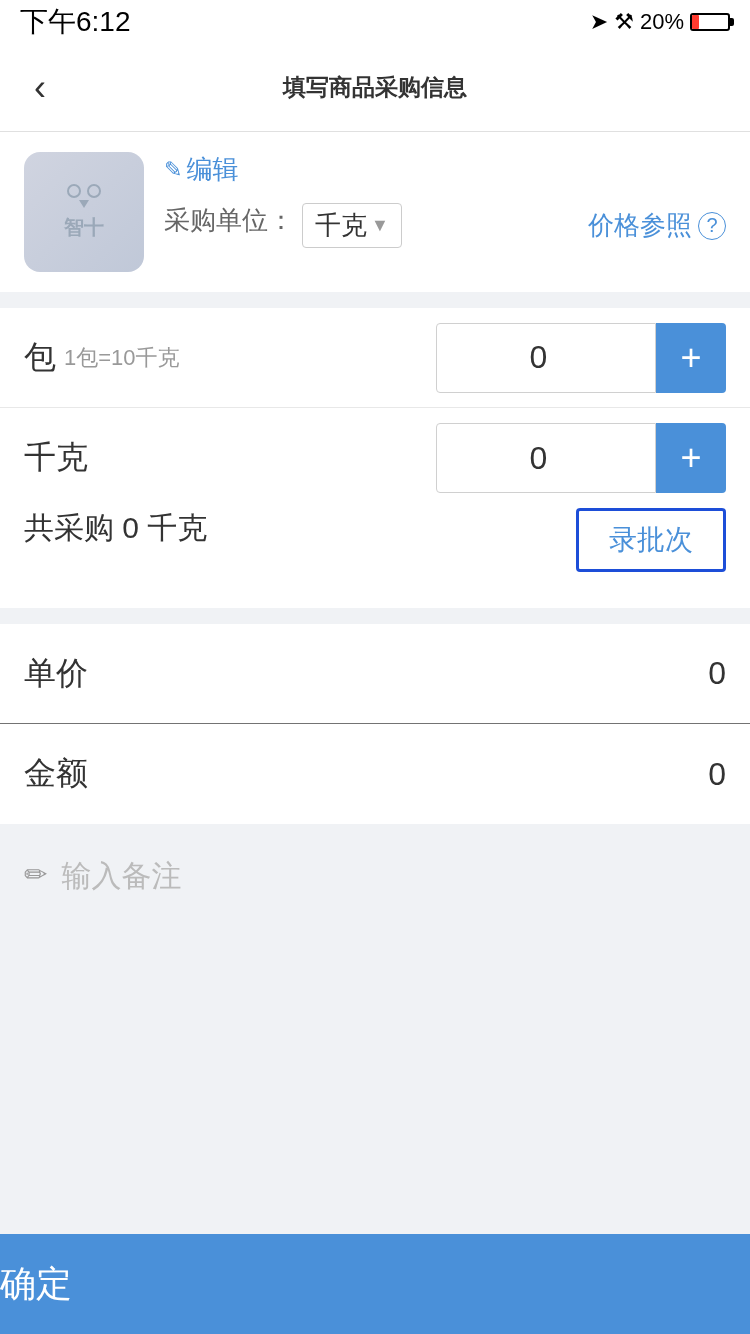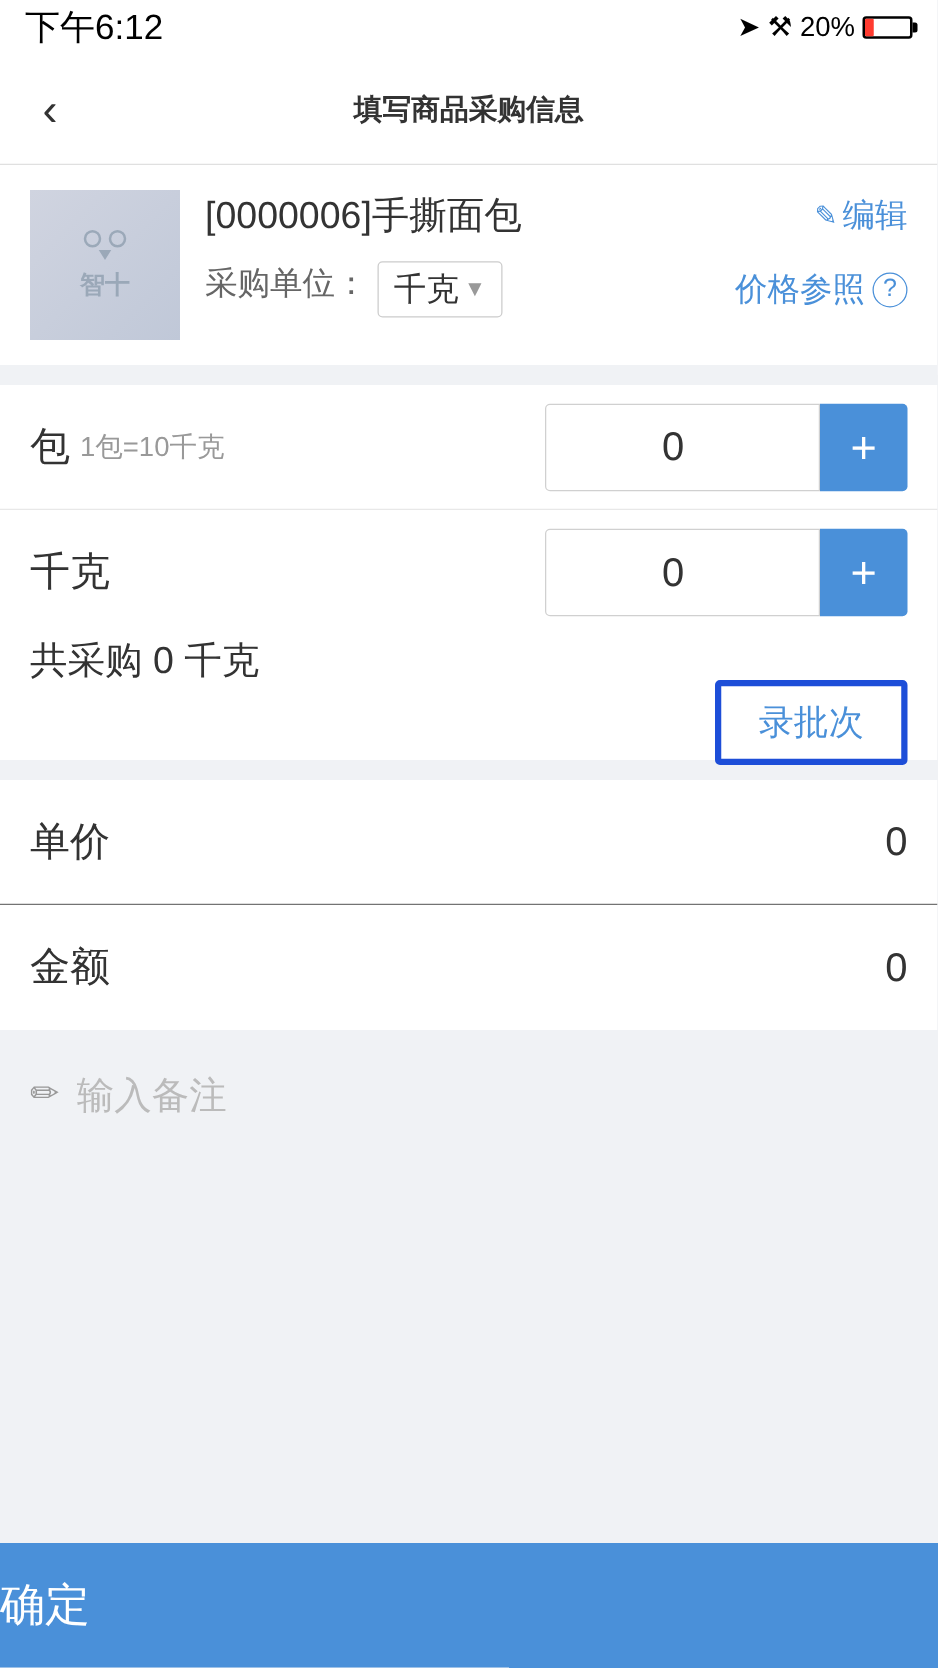--- a/index.html
+++ b/index.html
@@ -68,21 +68,21 @@
       margin-top: 0;
       padding: 20px 24px;
       display: flex;
       align-items: flex-start;
       gap: 20px;
       border-bottom: 8px solid #f0f2f5;
     }
     .product-image {
       width: 120px; height: 120px;
       background: #e8eaf0;
-      border-radius: 0;
+      border-radius: 16px;
       display: flex; align-items: center; justify-content: center;
       flex-shrink: 0;
       overflow: hidden;
       text-align: center;
     }
     .product-image-inner {
       width: 100%; height: 100%;
       background: linear-gradient(135deg, #d0d4e0 0%, #c0c8d8 100%);
       display: flex; align-items: center; justify-content: center;
     }
@@ -164,23 +164,23 @@
     }
 
     
     .summary-section { background: #fff; }
     .summary-row {
       display: flex; align-items: flex-start; justify-content: space-between;
       padding: 0 24px; height: 100px;
     }
     .summary-text { font-size: 30px; color: #333; }
     .record-batch-btn {
-      border: 5px solid #1d4ed8; border-radius: 4px;
+      border: 3px solid #1d4ed8; border-radius: 4px;
       padding: 10px 30px; font-size: 28px; color: #4a90d9;
-      background: #fff; cursor: pointer; margin-top: 36px;
+      background: #fff; cursor: pointer;
     }
 
     
     .info-section { background: #fff; margin-top: 8px; }
     .info-row {
       display: flex; align-items: center; justify-content: space-between;
       padding: 0 24px; height: 100px;
       border-bottom: 1px solid #737373;
     }
     .info-row:last-child { border-bottom: none; }
@@ -242,21 +242,20 @@
           <div class="owl-eye"></div>
           <div class="owl-eye"></div>
         </div>
         <div class="owl-beak"></div>
         <div class="owl-text">智十</div>
       </div>
     </div>
   </div>
   <div class="product-info">
     <div class="product-title-row">
-      <div class="product-name">[0000006]手撕面包</div>
       <div class="edit-link">
         <span class="edit-icon">✎</span>
         <span>编辑</span>
       </div>
     </div>
     <div class="product-unit-row">
       <div style="display:flex;">
         <span class="unit-label">采购单位：</span>
         <div class="unit-select">
           <span>千克</span>

